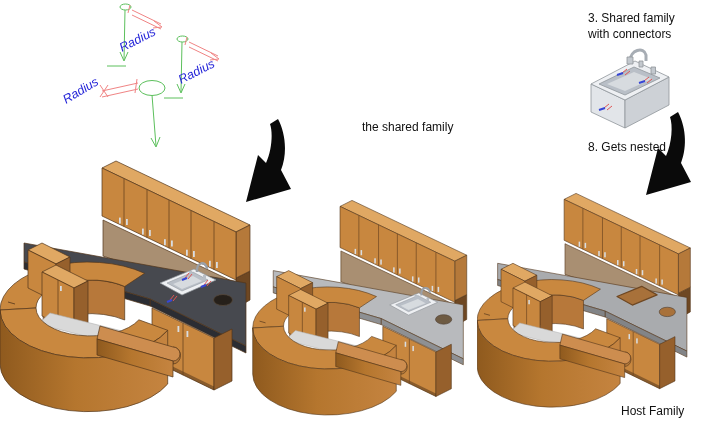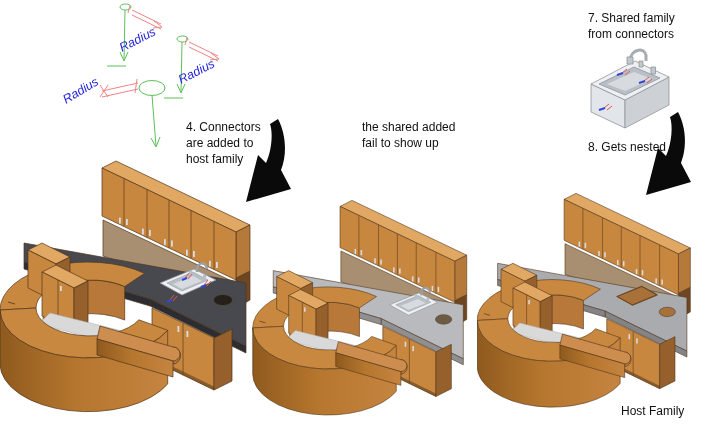--- a/index.html
+++ b/index.html
@@ -164,29 +164,23 @@
     <g stroke-width="1">
       <path d="M44,31 l5,-4 M47,33 l5,-4" stroke="#e05555"></path>
         <path d="M39,33 l6,-2" stroke="#3646d6" stroke-width="2"></path>
       <path d="M66,39 l5,-4 M69,41 l5,-4" stroke="#e05555"></path>
         <path d="M61,41 l6,-2" stroke="#3646d6" stroke-width="2"></path>
       <path d="M26,66 l5,-4 M29,68 l5,-4" stroke="#e05555"></path>
         <path d="M21,68 l6,-2" stroke="#3646d6" stroke-width="2"></path>
     </g>
   </svg>
 
-  <div class="note" style="left:186px;top:119px">
-    <div>4. Connectors</div>
-    <div>are added to</div>
-    <div>host family</div>
-  </div>
   <div class="note" style="left:362px;top:119px">
-    <div>the shared added</div>
-    <div>fail to show up</div>
+    <div>the shared family</div>
   </div>
   <div class="note" style="left:588px;top:10px">
-    <div>7. Shared family</div>
-    <div>from connectors</div>
+    <div>3. Shared family</div>
+    <div>with connectors</div>
   </div>
   <div class="note" style="left:588px;top:139px">8. Gets nested</div>
   <div class="note" style="left:621px;top:403px">Host Family</div>
 
 </div>
 
 </body></html>

